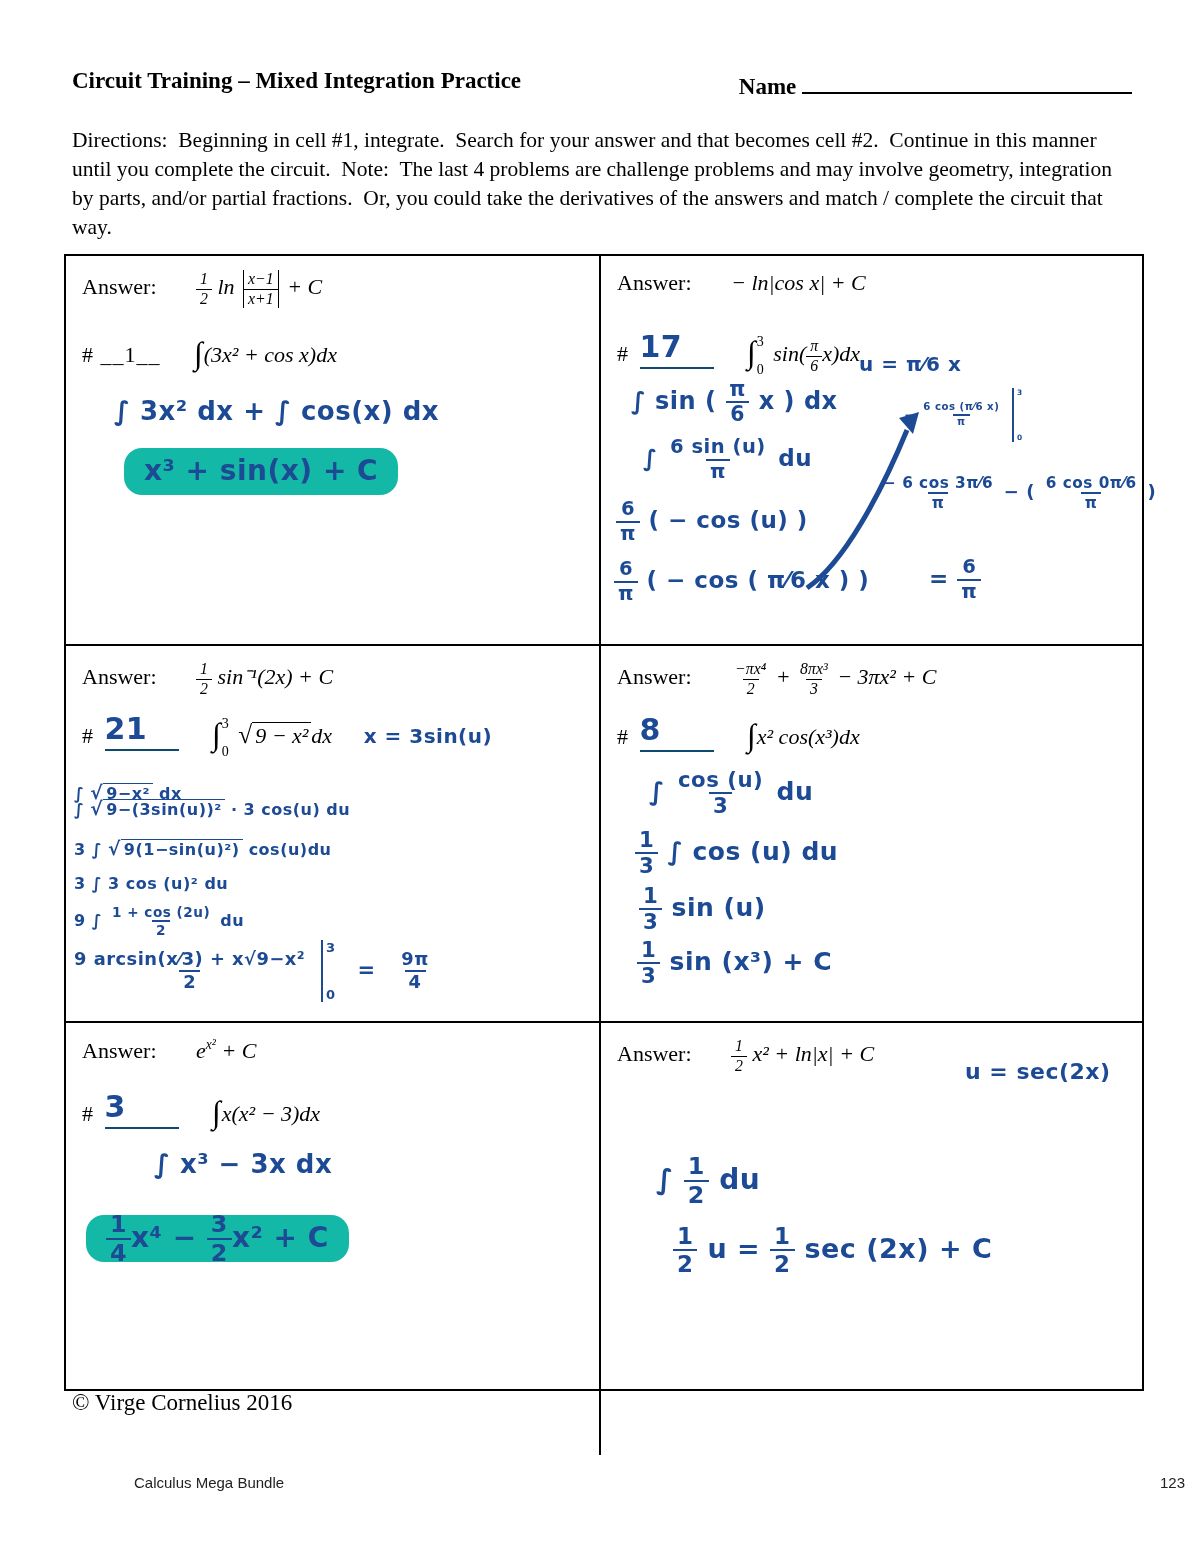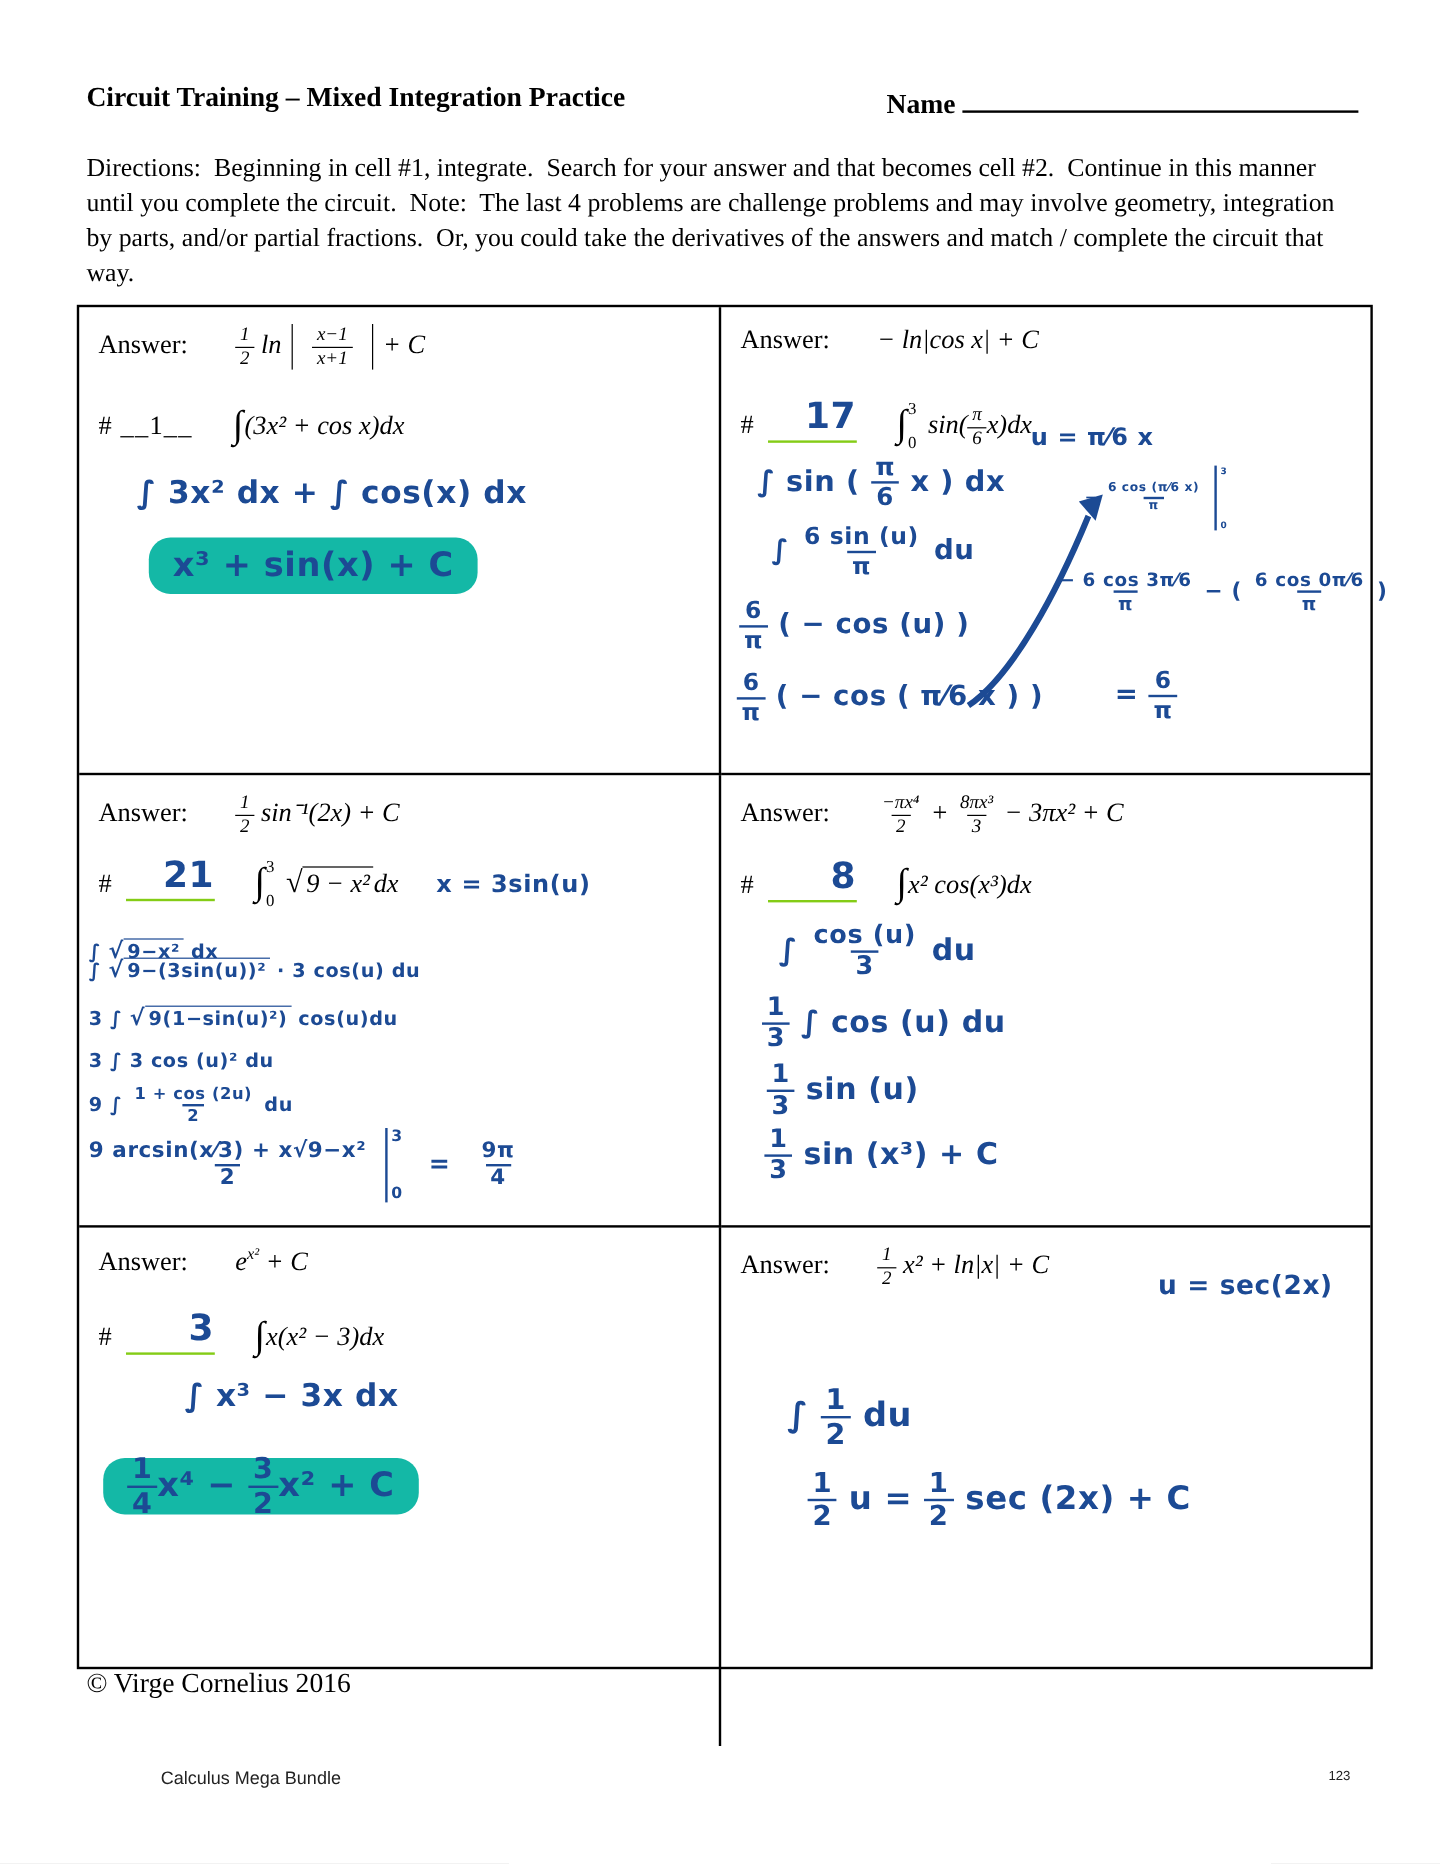--- a/index.html
+++ b/index.html
@@ -21,49 +21,49 @@
   .cell.r3{top:767px;height:432px;}
   .cell.cl{left:0;width:535px;border-right:2px solid #000;}
   .cell.cr{left:535px;width:541px;}
   .cell.r1,.cell.r2{border-bottom:2px solid #000;}
 
   .ans-row{position:absolute;left:16px;top:14px;font-size:22px;white-space:nowrap;}
   .ans-lbl{margin-right:34px;}
   .expr{font-style:italic;}
   .prob-row{position:absolute;left:16px;font-size:22px;white-space:nowrap;}
   .hash{margin-right:6px;}
-  .numblank{display:inline-block;min-width:74px;border-bottom:2px solid #84cc16;text-align:right;height:26px;vertical-align:baseline;margin-right:28px;}
+  .numblank{display:inline-block;min-width:74px;border-bottom:2px solid #0c4a6e;text-align:left;height:26px;vertical-align:baseline;margin-right:28px;}
   .numblank .hwnum{font-size:30px;line-height:18px;display:inline-block;transform:translateY(-4px);}
   .pnum{margin-right:28px;letter-spacing:1px;}
 
   
   .frac{display:inline-flex;flex-direction:column;align-items:center;vertical-align:middle;line-height:1.05;text-align:center;}
   .frac .den{border-top:2px solid currentColor;}
   .pfrac{font-size:0.72em;font-weight:normal;}
   .pfrac .den{border-top:1.5px solid currentColor;}
   .frac .num,.frac .den{padding:1px 4px;}
-  .abs{display:inline-block;border-left:1.5px solid #000;border-right:1.5px solid #000;padding:0 16px;margin:0 3px;vertical-align:middle;}
+  .abs{display:inline-block;border-left:1.5px solid #000;border-right:1.5px solid #000;padding:0 0;margin:0 3px;vertical-align:middle;}
   .int{font-size:1.45em;font-style:normal;vertical-align:-2px;margin-right:1px;}
   .lims{display:inline-flex;flex-direction:column;justify-content:space-between;height:44px;font-size:14px;vertical-align:middle;margin-right:4px;font-style:normal;}
   .radsign{font-size:1.15em;font-style:normal;}
   .radbar{border-top:1.8px solid currentColor;padding:0 3px;}
   .supx{font-size:0.62em;vertical-align:9px;}
   .eval{display:inline-flex;flex-direction:column;justify-content:space-between;border-left:2.5px solid currentColor;height:54px;padding-left:3px;font-size:0.62em;vertical-align:middle;margin-left:4px;}
 
   
   .hw{font-family:"DejaVu Sans",sans-serif;color:#1c4a94;font-weight:700;letter-spacing:0.5px;font-style:normal;}
   .wl{position:absolute;white-space:nowrap;}
   .hl{background:#14b8a6;border-radius:18px;padding:6px 20px 8px 20px;}
   .hw .frac .den{border-top:2.5px solid currentColor;}
   .hw .frac{font-size:0.85em;}
 
   
   .copyright{position:absolute;left:72px;top:1390px;font-size:23px;}
   .bundle{position:absolute;left:134px;top:1474px;font-family:"Liberation Sans",sans-serif;font-size:15px;color:#222;}
-  .pageno{position:absolute;left:1107px;top:1474px;font-family:"Liberation Sans",sans-serif;font-size:11px;color:#222;}
+  .pageno{position:absolute;left:1160px;top:1474px;font-family:"Liberation Sans",sans-serif;font-size:15px;color:#222;}
 </style>
 </head>
 <body>
 
 <div class="sheet">
 
   <div class="title-row">
     <span class="title">Circuit Training – Mixed Integration Practice</span>
     <span class="name-wrap">
       <span>Name</span>

